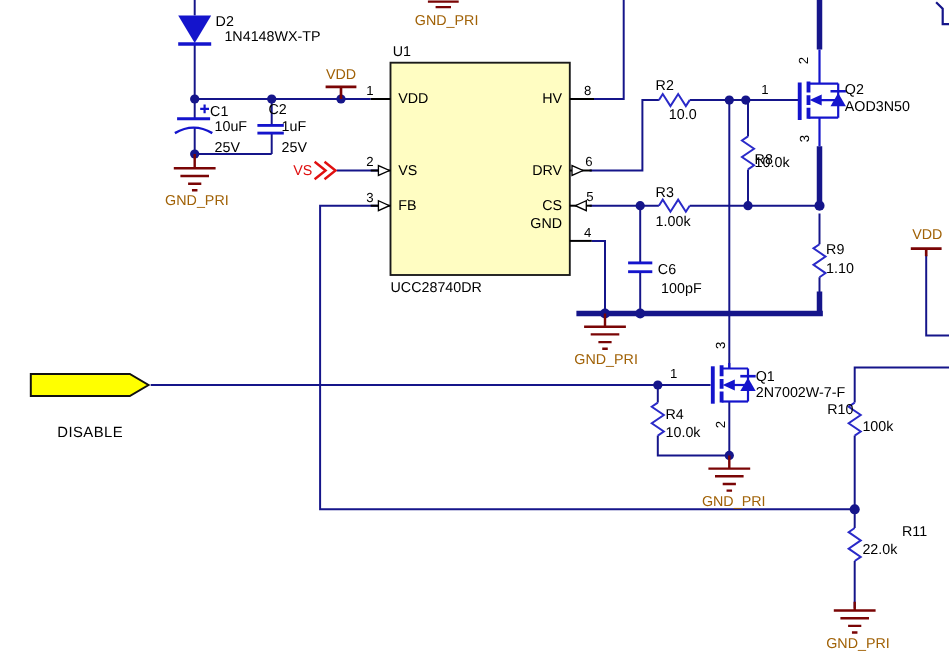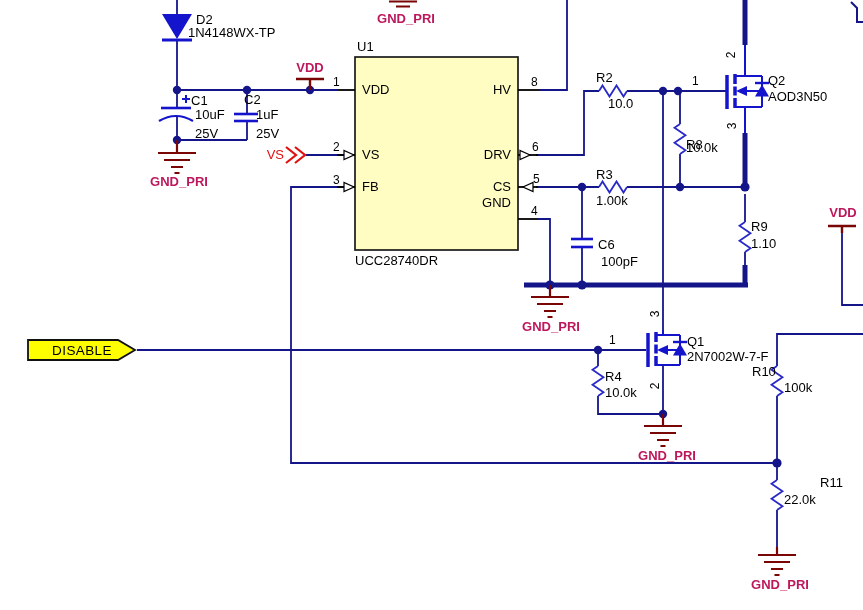--- a/index.html
+++ b/index.html
@@ -1,24 +1,24 @@
 <!DOCTYPE html>
 <html><head>
 <meta charset="utf-8">
 <style>
   html,body{margin:0;padding:0;}
   body{width:863px;height:610px;position:relative;background:#ffffff;
        font-family:"Liberation Sans",sans-serif;overflow:hidden;}
   #canvas{position:absolute;left:0;top:0;}
   .lbl{position:absolute;font-size:13px;color:#000;white-space:nowrap;line-height:1.05;}
   .pn{font-size:12px;}
-  .maroon{color:#be185d;font-weight:bold;}
+  .maroon{color:#a16207;}
   .red{color:#e01010;}
   .ctr{transform:translateX(-50%);}
-  .ctrboth{transform:translate(-50%,-50%);}
+  .ctrboth{transform:translate(-50%,-50%);margin-top:42px;}
   .rot{transform:translate(-50%,-50%) rotate(-90deg);}
   .rar{transform:translateX(-100%);}
   .flagtxt{font-size:13.5px;letter-spacing:.4px;}
 </style>
 </head>
 <body>
 
 <svg id="canvas" width="863" height="610" viewBox="0 0 863 610" xmlns="http://www.w3.org/2000/svg">
 
   <g stroke="#15158a" stroke-width="1.8" fill="none">
@@ -187,21 +187,21 @@
   <g stroke="#e01010" stroke-width="2.2" fill="none">
     <path d="M286,147 L296,155 L286,163 M295,147 L305,155 L295,163"></path>
   </g>
 
   <g>
     <polygon points="28,340 118,340 135,350 118,360 28,360" fill="#ffff00" stroke="#111" stroke-width="1.8"></polygon>
   </g>
 </svg>
 
 <div class="lbl" style="left:196px;top:13px">D2</div>
-<div class="lbl" style="left:188px;top:26px">1N4148WX-TP</div>
+<div class="lbl" style="left:204px;top:26px">1N4148WX-TP</div>
 
 <div class="lbl" style="left:191px;top:94px">C1</div>
 <div class="lbl" style="left:195px;top:108px">10uF</div>
 <div class="lbl" style="left:195px;top:127px">25V</div>
 
 <div class="lbl" style="left:244px;top:93px">C2</div>
 <div class="lbl" style="left:256px;top:108px">1uF</div>
 <div class="lbl" style="left:256px;top:127px">25V</div>
 
 <div class="lbl" style="left:357px;top:40px">U1</div>

